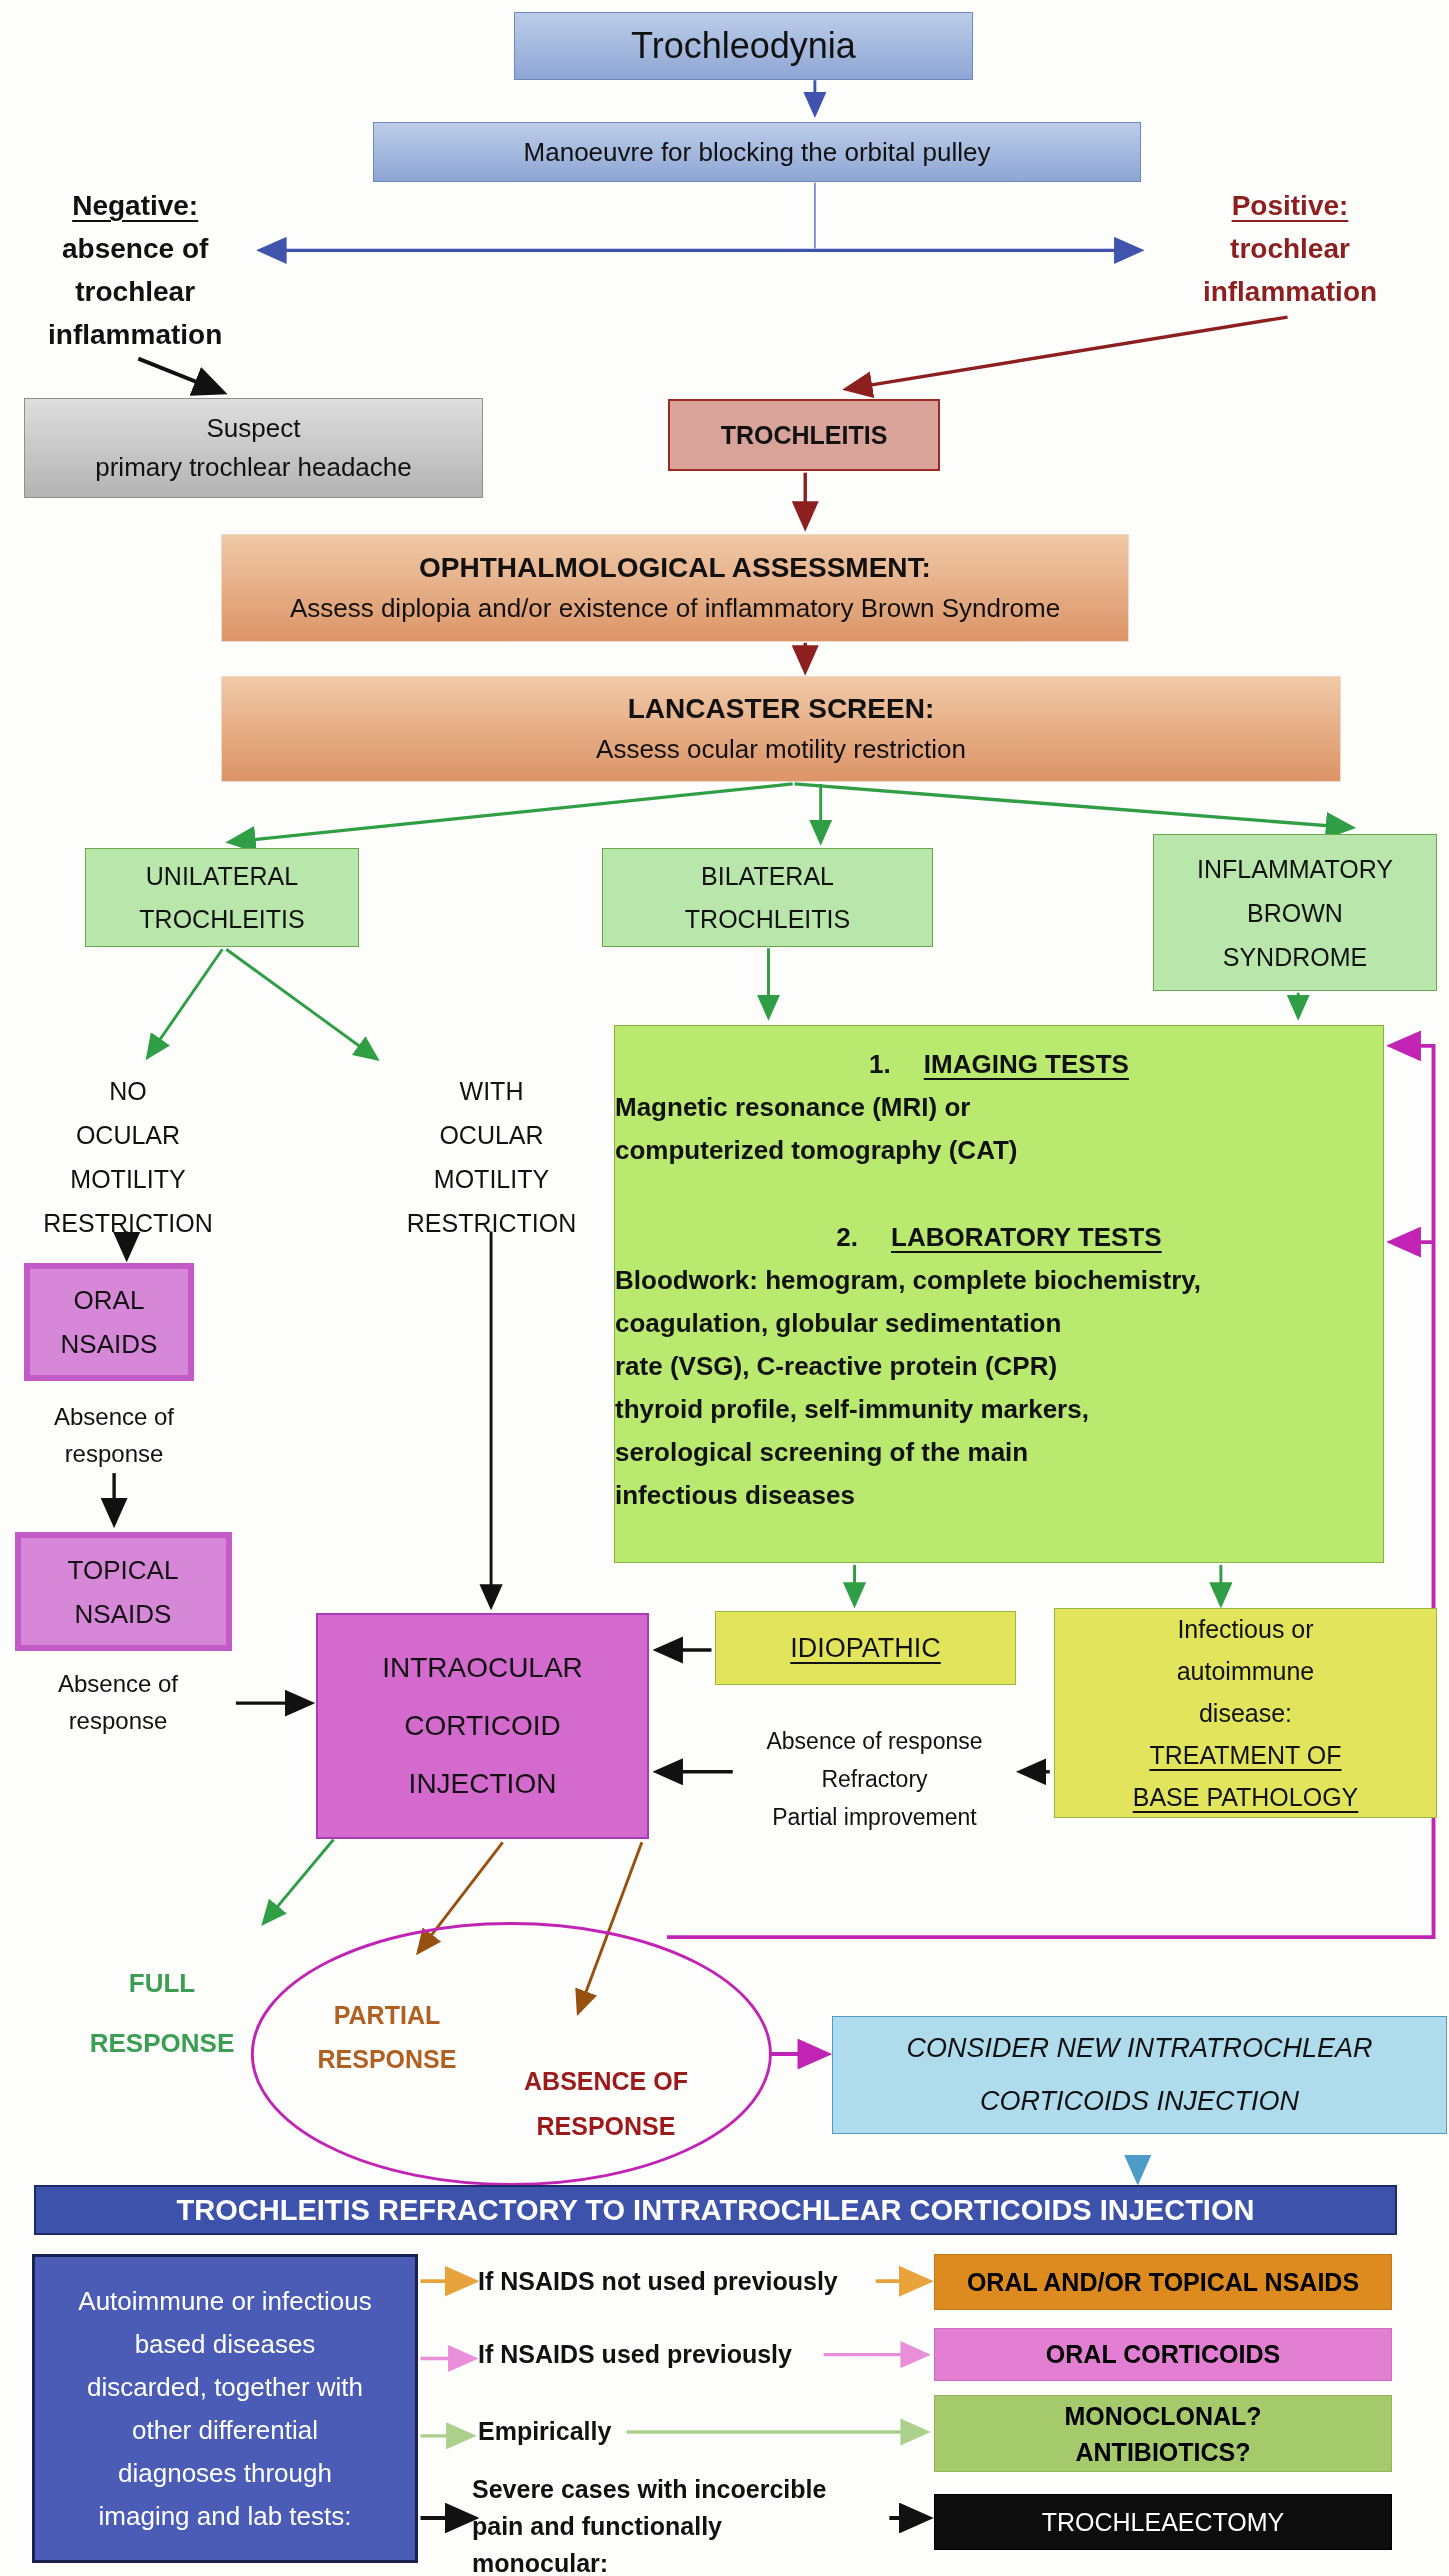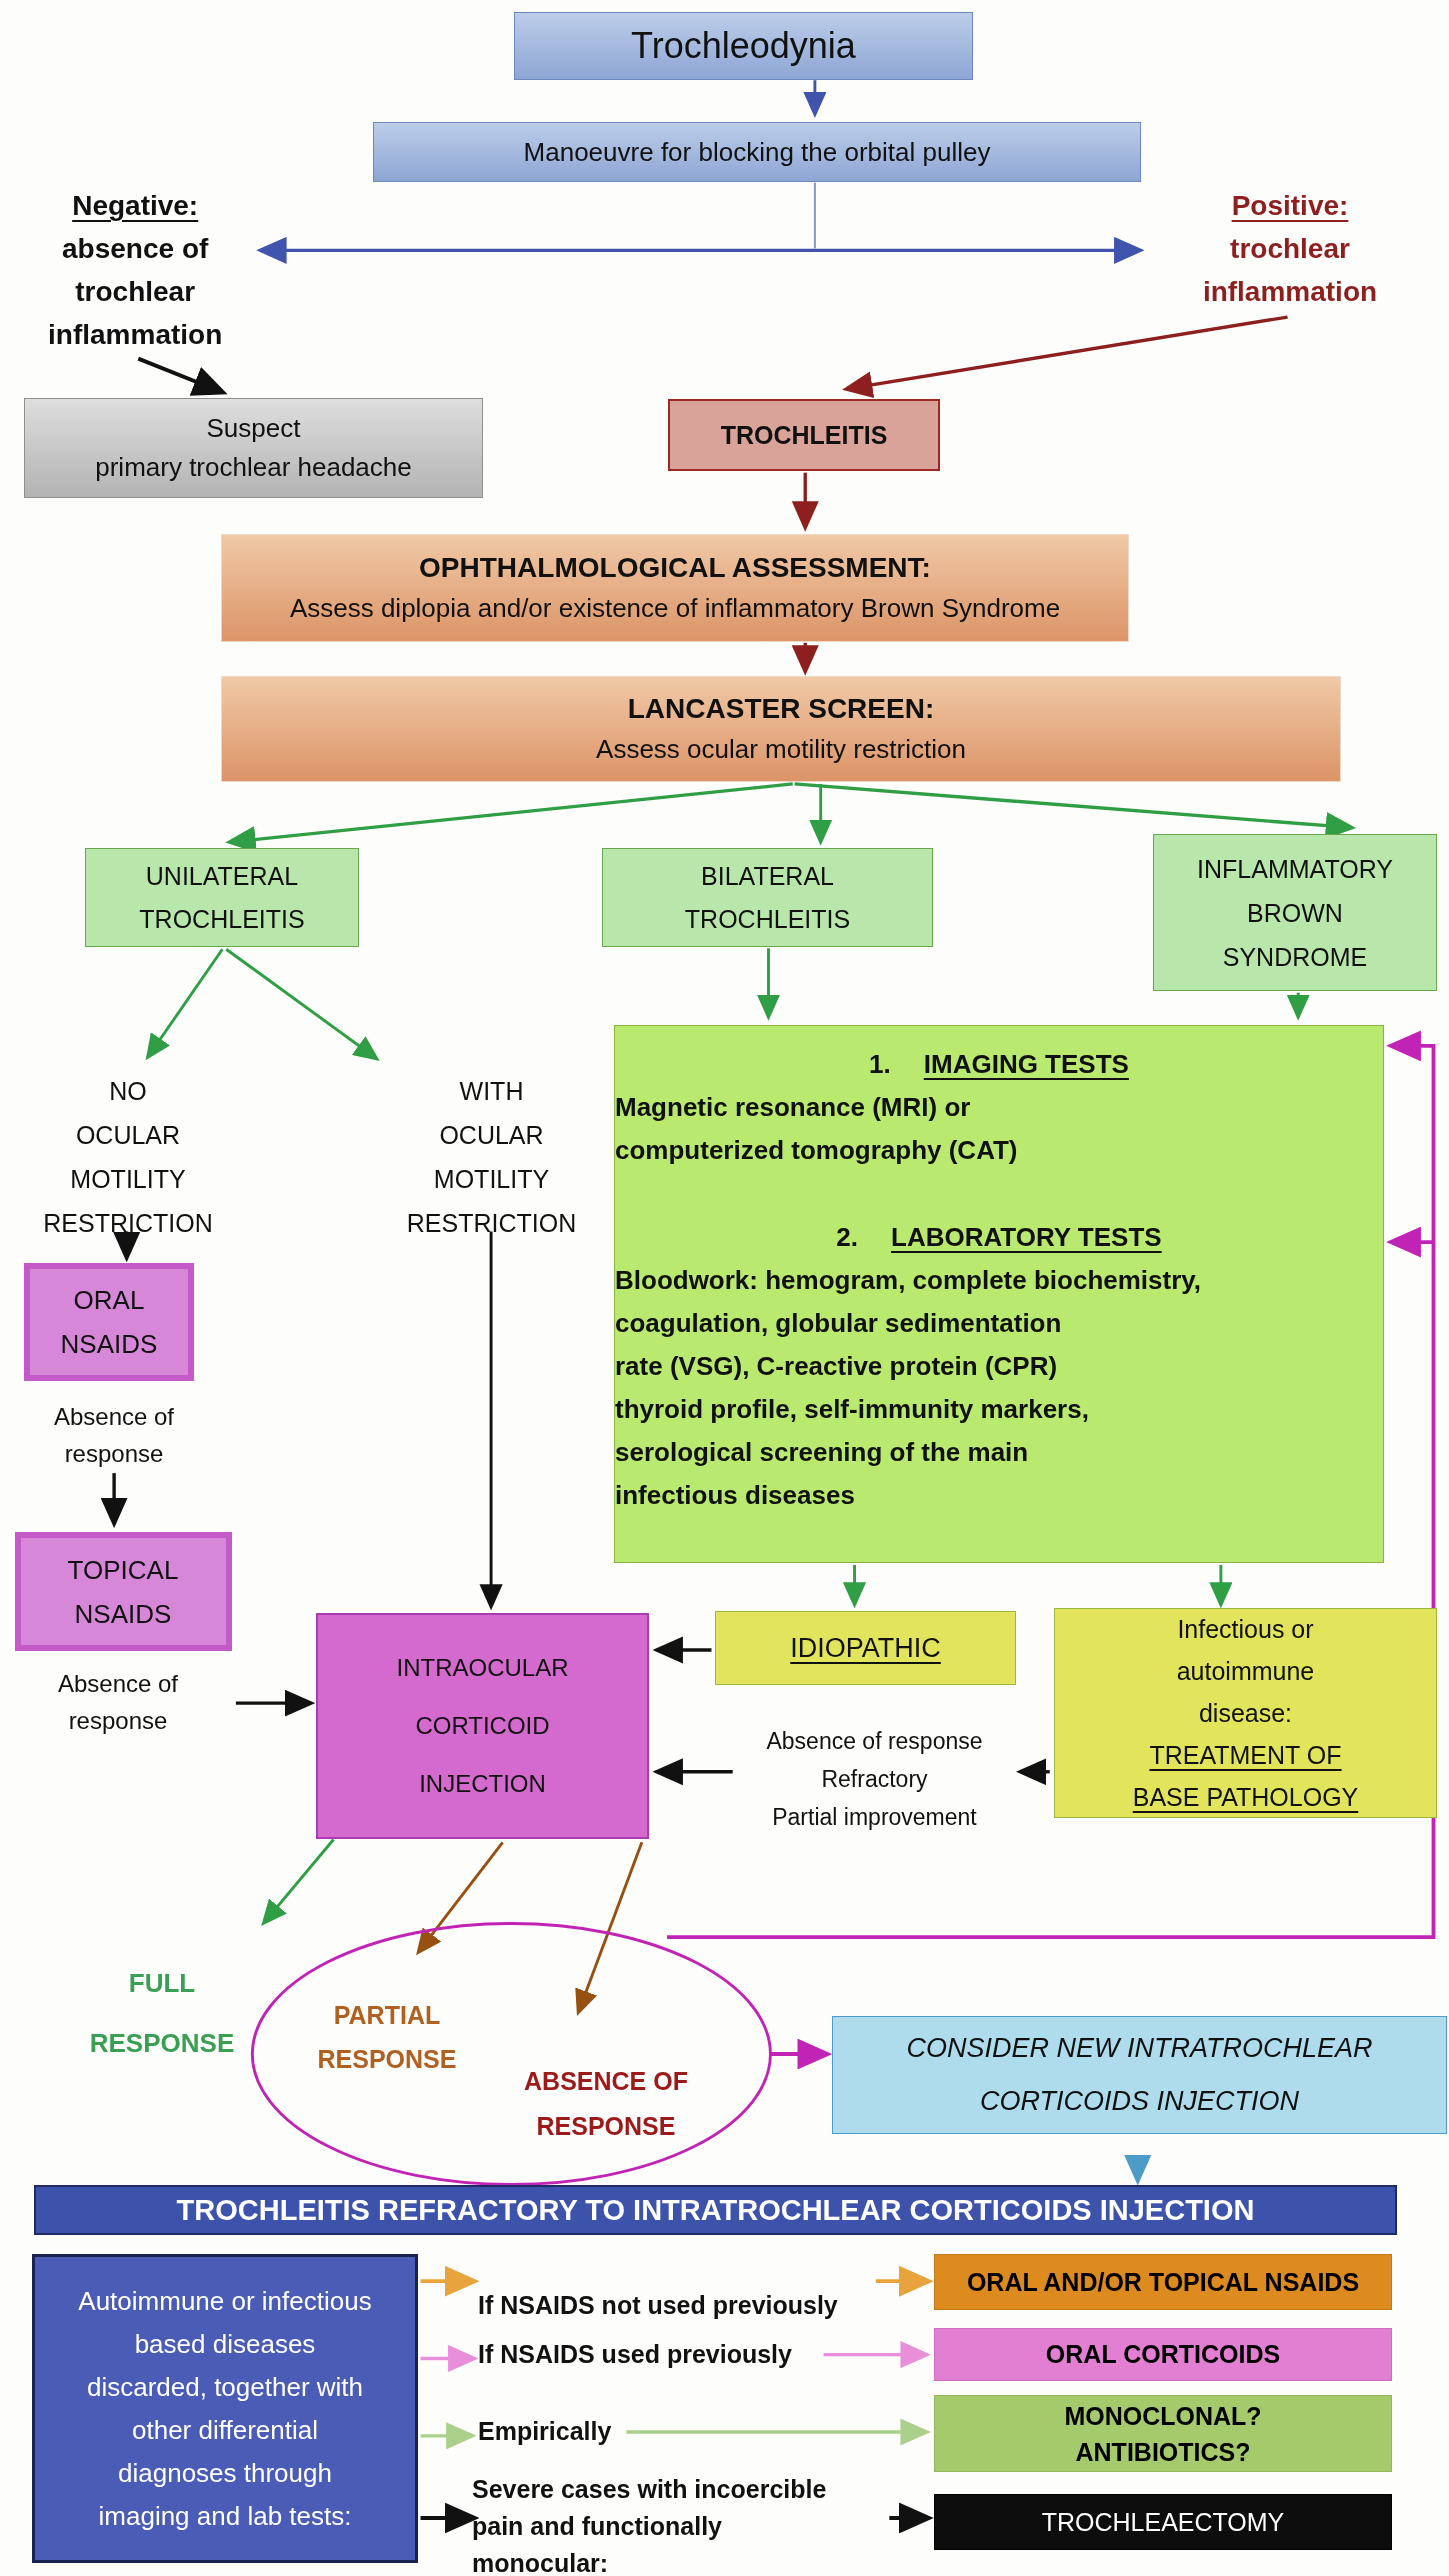--- a/index.html
+++ b/index.html
@@ -222,21 +222,21 @@
   <div class="abs node violet-box" style="left:14.5px;top:1532px;width:217px;height:119px;font-size:26px;line-height:44px;">
     <div>TOPICAL</div>
     <div>NSAIDS</div>
   </div>
 
   <div class="abs lbl" style="left:31px;top:1665px;width:174px;font-size:24px;line-height:37px;">
     <div>Absence of</div>
     <div>response</div>
   </div>
 
-  <div class="abs node orchid-box" style="left:316px;top:1613px;width:333px;height:226px;font-size:24px;line-height:58px;">
+  <div class="abs node orchid-box" style="left:316px;top:1613px;width:333px;height:226px;font-size:28px;line-height:58px;">
     <div>INTRAOCULAR</div>
     <div>CORTICOID</div>
     <div>INJECTION</div>
   </div>
 
   <div class="abs node yellow-box" style="left:715px;top:1611px;width:301px;height:74px;font-size:27px;">
     <span class="u">IDIOPATHIC</span>
   </div>
 
   <div class="abs node yellow-box" style="left:1054px;top:1608px;width:383px;height:210px;font-size:25px;line-height:42px;">
@@ -279,21 +279,21 @@
 
   <div class="abs node navy-box" style="left:32px;top:2254px;width:386px;height:309px;font-size:26px;line-height:43px;">
     <div>Autoimmune or infectious</div>
     <div>based diseases</div>
     <div>discarded, together with</div>
     <div>other differential</div>
     <div>diagnoses through</div>
     <div>imaging and lab tests:</div>
   </div>
 
-  <div class="abs lbl cond" style="left:478px;top:2267px;width:406px;font-size:25px;text-align:left;margin-top:24px;">
+  <div class="abs lbl cond" style="left:478px;top:2267px;width:406px;font-size:25px;text-align:left;">
     <span>If NSAIDS not used previously</span>
   </div>
   <div class="abs node" style="left:934px;top:2254px;width:458px;height:56px;background:#dd8b1e;border:1px solid #c27a14;font-size:25px;font-weight:bold;">
     <span>ORAL AND/OR TOPICAL NSAIDS</span>
   </div>
 
   <div class="abs lbl cond" style="left:478px;top:2340px;width:367px;font-size:25px;text-align:left;">
     <span>If NSAIDS used previously</span>
   </div>
   <div class="abs node" style="left:934px;top:2328px;width:458px;height:53px;background:#e27fd2;border:1px solid #cf6cc0;font-size:25px;font-weight:bold;">

